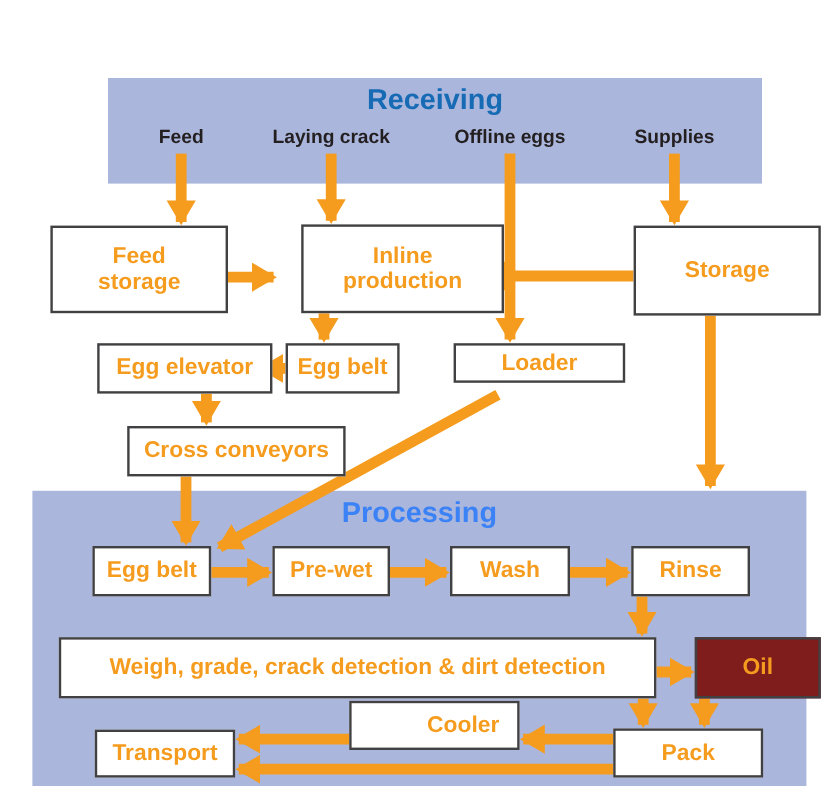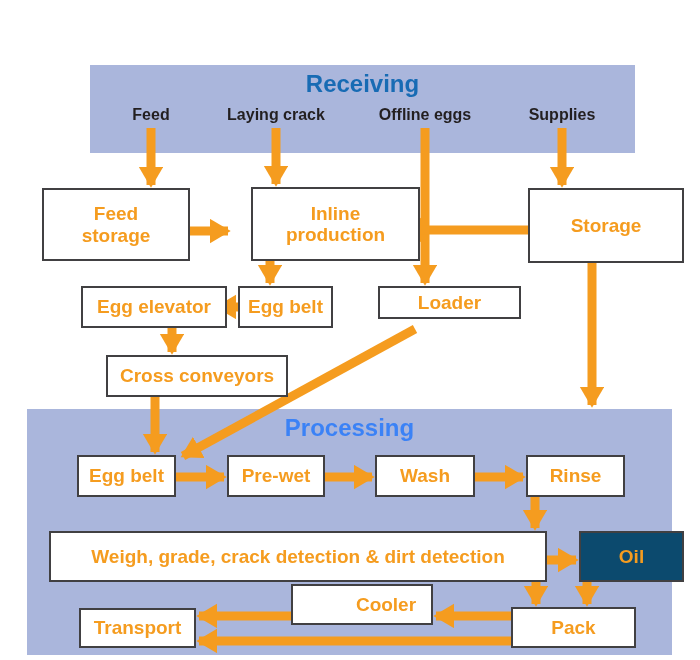--- a/index.html
+++ b/index.html
@@ -77,21 +77,21 @@
       <div class="flow-box" style="left: 528px; top: 188px; width: 156px; height: 75px; color: rgb(245, 156, 31); border-color: rgb(65, 64, 66); background: rgb(255, 255, 255);">Storage</div>
       <div class="flow-box" style="left: 69px; top: 286px; width: 146px; height: 42px; color: rgb(245, 156, 31); border-color: rgb(65, 64, 66); background: rgb(255, 255, 255); margin-left: 12px;">Egg elevator</div>
       <div class="flow-box" style="left: 238px; top: 286px; width: 95px; height: 42px; color: rgb(245, 156, 31); border-color: rgb(65, 64, 66); background: rgb(255, 255, 255);">Egg belt</div>
       <div class="flow-box" style="left: 378px; top: 286px; width: 143px; height: 33px; color: rgb(245, 156, 31); border-color: rgb(65, 64, 66); background: rgb(255, 255, 255);">Loader</div>
       <div class="flow-box" style="left: 106px; top: 355px; width: 182px; height: 42px; color: rgb(245, 156, 31); border-color: rgb(65, 64, 66); background: rgb(255, 255, 255); text-align: center;">Cross conveyors</div>
       <div class="flow-box" style="left: 77px; top: 455px; width: 99px; height: 42px; color: rgb(245, 156, 31); border-color: rgb(65, 64, 66); background: rgb(255, 255, 255);">Egg belt</div>
       <div class="flow-box" style="left: 227px; top: 455px; width: 98px; height: 42px; color: rgb(245, 156, 31); border-color: rgb(65, 64, 66); background: rgb(255, 255, 255);">Pre-wet</div>
       <div class="flow-box" style="left: 375px; top: 455px; width: 100px; height: 42px; color: rgb(245, 156, 31); border-color: rgb(65, 64, 66); background: rgb(255, 255, 255);">Wash</div>
       <div class="flow-box" style="left: 526px; top: 455px; width: 99px; height: 42px; color: rgb(245, 156, 31); border-color: rgb(65, 64, 66); background: rgb(255, 255, 255);">Rinse</div>
       <div class="flow-box" style="left: 49px; top: 531px; width: 498px; height: 51px; color: rgb(245, 156, 31); border-color: rgb(65, 64, 66); background: rgb(255, 255, 255);">Weigh, grade, crack detection &amp; dirt detection</div>
-      <div class="flow-box" style="left: 579px; top: 531px; width: 105px; height: 51px; color: rgb(245, 156, 31); border-color: rgb(65, 64, 66); background: #0c4a6e;">Oil</div>
+      <div class="flow-box" style="left: 579px; top: 531px; width: 105px; height: 51px; color: rgb(245, 156, 31); border-color: rgb(65, 64, 66); background: #7f1d1d;">Oil</div>
       <div class="flow-box" style="left: 291px; top: 584px; width: 142px; height: 41px; color: rgb(245, 156, 31); border-color: rgb(65, 64, 66); background: rgb(255, 255, 255); padding-left: 48px;">Cooler</div>
       <div class="flow-box" style="left: 511px; top: 607px; width: 125px; height: 41px; color: rgb(245, 156, 31); border-color: rgb(65, 64, 66); background: rgb(255, 255, 255);">Pack</div>
       <div class="flow-box" style="left: 79px; top: 608px; width: 117px; height: 40px; color: rgb(245, 156, 31); border-color: rgb(65, 64, 66); background: rgb(255, 255, 255);">Transport</div>
     </div>
   <div id="labels">
       <div class="input-label" style="left: 151px; top: 106px;">Feed</div>
       <div class="input-label" style="left: 276px; top: 106px;">Laying crack</div>
       <div class="input-label" style="left: 425px; top: 106px;">Offline eggs</div>
       <div class="input-label" style="left: 562px; top: 106px;">Supplies</div>
     </div>

